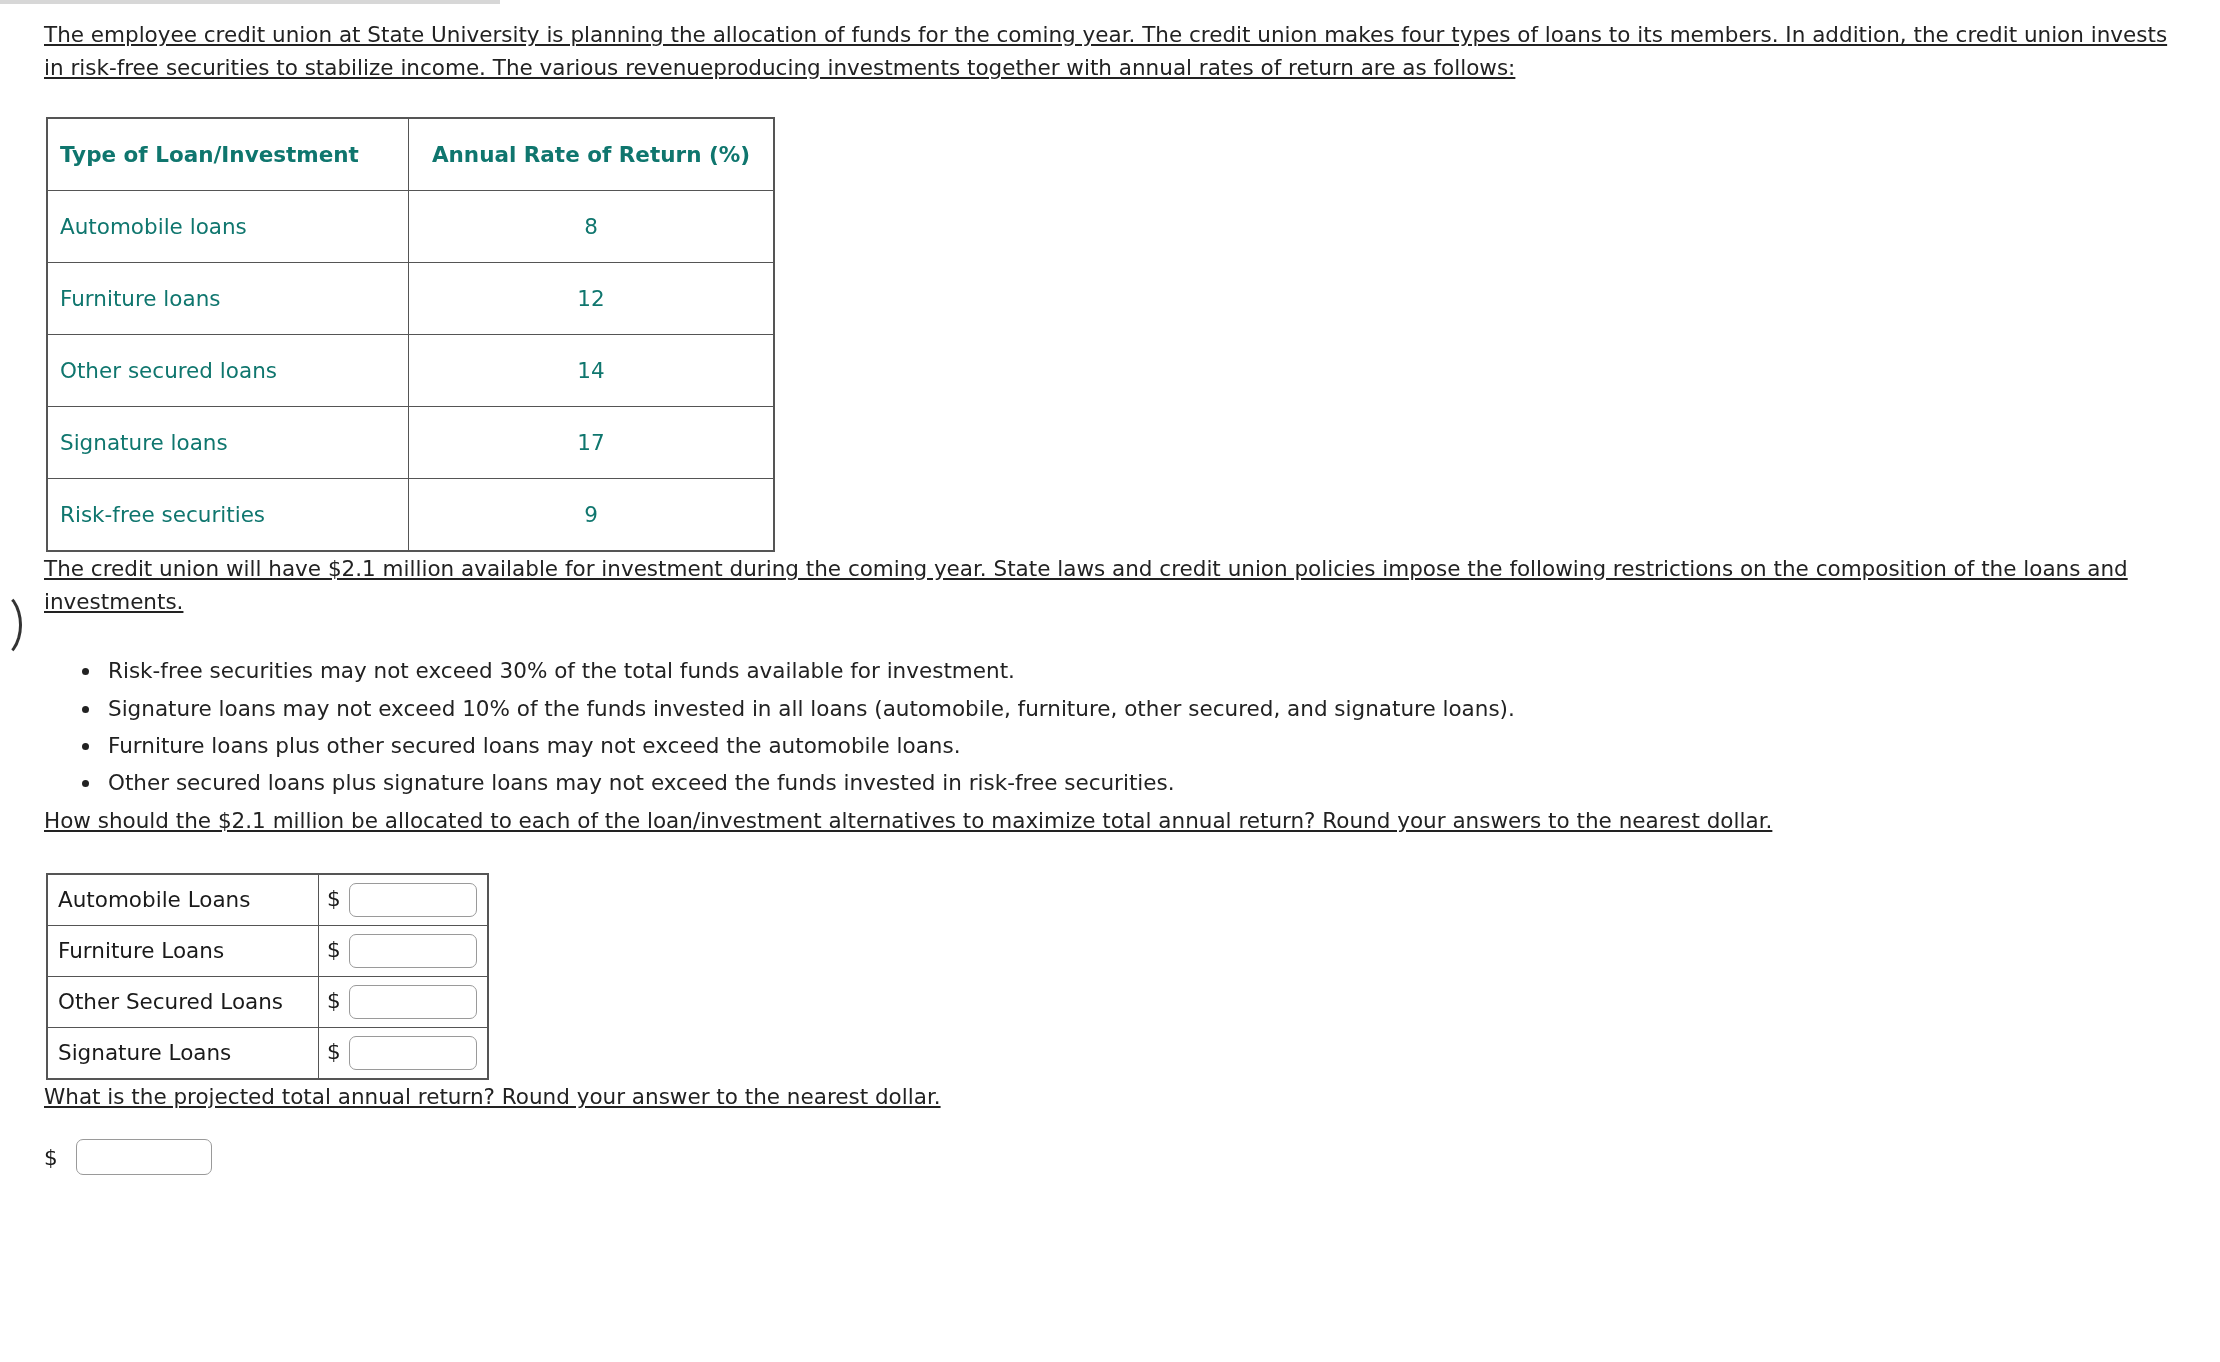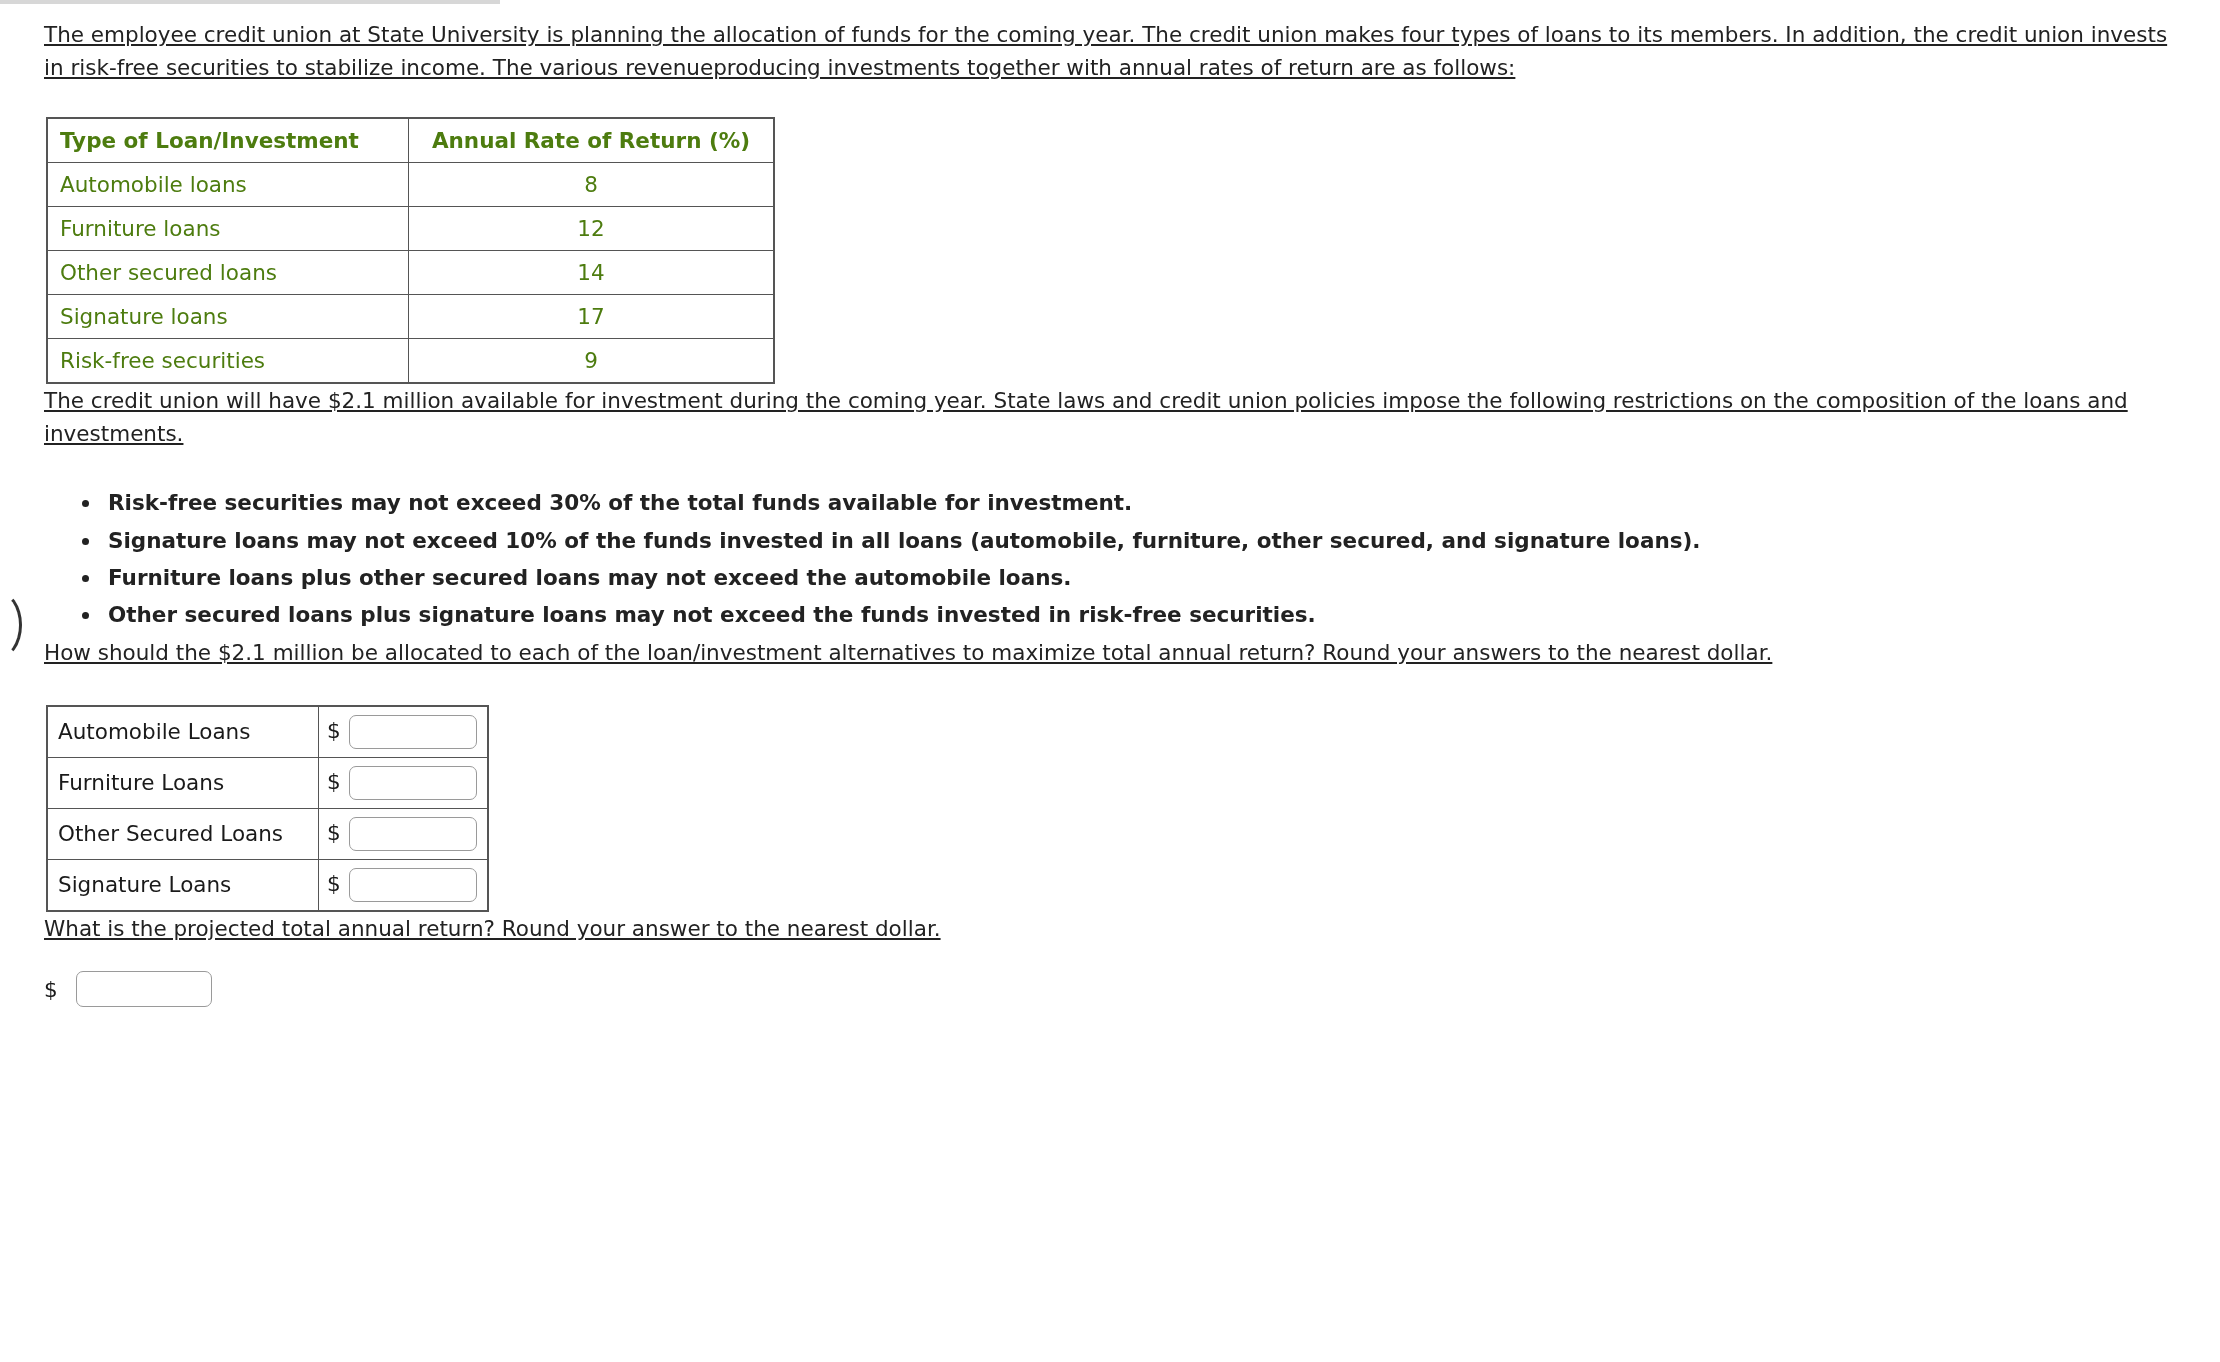--- a/index.html
+++ b/index.html
@@ -33,22 +33,22 @@
   
   table.rates {
     border-collapse: collapse;
     margin: 32px 0 0 2px;
     border: 2.5px solid #555;
   }
   table.rates th, table.rates td {
     border: 1.5px solid #555;
     font-size: 21.5px;
     font-weight: normal;
-    padding: 9px 12px;
-    color: #4d7c0f;
+    padding: 23px 12px;
+    color: #0f766e;
   }
   table.rates th {
     font-weight: bold;
   }
   table.rates th.lbl { text-align: left; }
   table.rates td.name {
     text-align: left;
     min-width: 336px;
   }
   table.rates td.val {
@@ -62,21 +62,20 @@
   ul.restrictions {
     font-size: 21.5px;
     line-height: 1.55;
     margin: 36px 0 0 0;
     padding-left: 58px;
     color: #222;
   }
   ul.restrictions li {
     margin: 0 0 4px 0;
     padding-left: 6px;
-    font-weight: bold;
   }
   .question {
     margin-top: 40px;
   }
   
   table.answers {
     border-collapse: collapse;
     margin: 36px 0 0 2px;
     border: 2.5px solid #555;
   }

